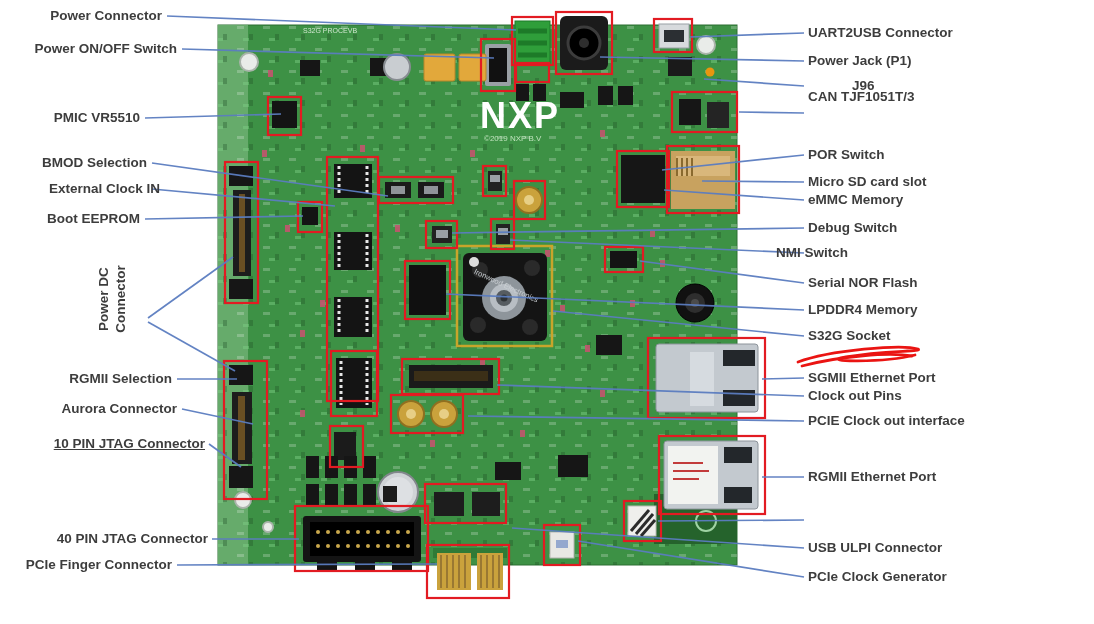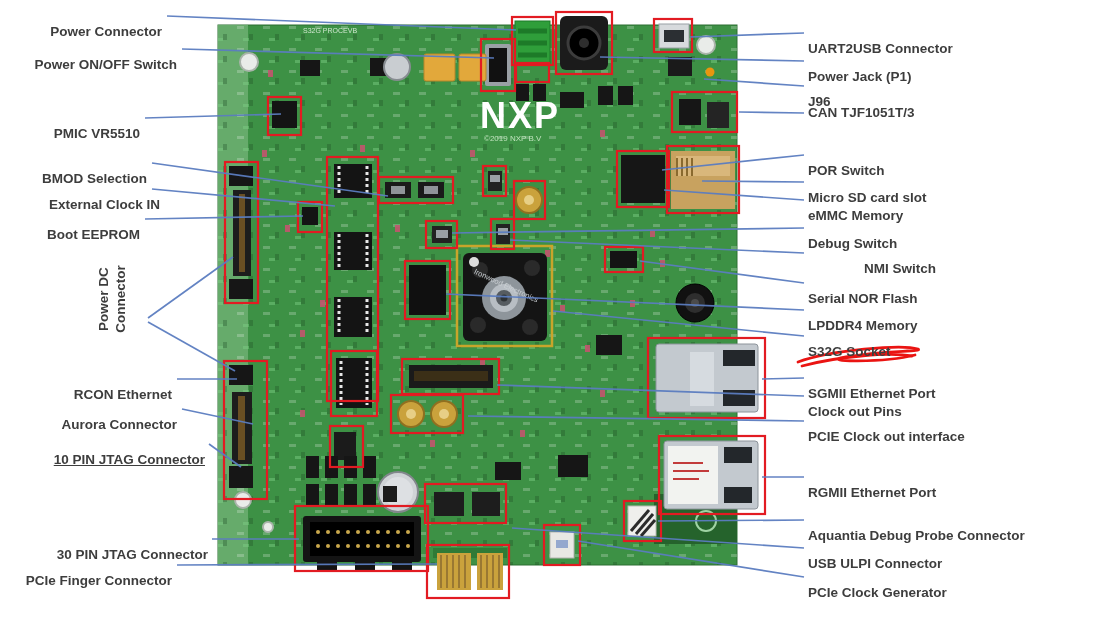--- a/index.html
+++ b/index.html
@@ -1,18 +1,18 @@
 <!DOCTYPE html>
 <html><head>
 <meta charset="utf-8">
 <style>
   html,body{margin:0;padding:0;background:#fff;}
   .stage{position:relative;width:1094px;height:624px;background:#ffffff;font-family:"Liberation Sans",sans-serif;overflow:hidden;}
   .layer{position:absolute;left:0;top:0;}
-  .lbl{position:absolute;font-size:13.5px;font-weight:700;color:#3d3d3d;white-space:nowrap;line-height:16px;margin-top:16px;}
+  .lbl{position:absolute;font-size:13.5px;font-weight:700;color:#3d3d3d;white-space:nowrap;line-height:16px;}
   .lbl-r{text-align:left;}
   .lbl-l{text-align:right;}
   .lbl-rot{position:absolute;left:66px;top:282px;width:92px;transform:rotate(-90deg);transform-origin:center;text-align:center;font-size:13.5px;font-weight:700;color:#3d3d3d;line-height:17px;white-space:normal;}
 </style>
 </head>
 <body>
 
 <div class="stage">
 
 <svg class="layer" width="1094" height="624" viewBox="0 0 1094 624">
@@ -338,39 +338,38 @@
   </g>
 </svg>
 
 <div class="lbl lbl-l" style="right:932px;top:8px;">Power Connector</div>
 <div class="lbl lbl-l" style="right:917px;top:41px;">Power ON/OFF Switch</div>
 <div class="lbl lbl-l" style="right:954px;top:110px;">PMIC VR5510</div>
 <div class="lbl lbl-l" style="right:947px;top:155px;">BMOD Selection</div>
 <div class="lbl lbl-l" style="right:934px;top:181px;">External Clock IN</div>
 <div class="lbl lbl-l" style="right:954px;top:211px;text-align:center;">Boot EEPROM</div>
 <div class="lbl-rot">Power DC Connector</div>
-<div class="lbl lbl-l" style="right:922px;top:371px;">RCON Ethernet</div>
+<div class="lbl lbl-l" style="right:922px;top:371px;">RGMII Selection</div>
 <div class="lbl lbl-l" style="right:917px;top:401px;">Aurora Connector</div>
 <div class="lbl lbl-l" style="right:889px;top:436px;text-decoration:underline;">10 PIN JTAG Connector</div>
-<div class="lbl lbl-l" style="right:886px;top:531px;">30 PIN JTAG Connector</div>
+<div class="lbl lbl-l" style="right:886px;top:531px;">40 PIN JTAG Connector</div>
 <div class="lbl lbl-l" style="right:922px;top:557px;">PCIe Finger Connector</div>
 
 <div class="lbl lbl-r" style="left:808px;top:25px;">UART2USB Connector</div>
 <div class="lbl lbl-r" style="left:808px;top:53px;">Power Jack (P1)</div>
-<div class="lbl lbl-r" style="left:808px;top:78px;text-align:center;">J96</div>
+<div class="lbl lbl-r" style="left:852px;top:78px;text-align:center;">J96</div>
 <div class="lbl lbl-r" style="left:808px;top:89px;">CAN TJF1051T/3</div>
 <div class="lbl lbl-r" style="left:808px;top:147px;">POR Switch</div>
 <div class="lbl lbl-r" style="left:808px;top:174px;">Micro SD card slot</div>
 <div class="lbl lbl-r" style="left:808px;top:192px;">eMMC Memory</div>
 <div class="lbl lbl-r" style="left:808px;top:220px;">Debug Switch</div>
-<div class="lbl lbl-r" style="left:852px;top:245px;padding-left:12px;">NMI Switch</div>
+<div class="lbl lbl-r" style="left:764px;top:245px;padding-left:12px;">NMI Switch</div>
 <div class="lbl lbl-r" style="left:808px;top:275px;">Serial NOR Flash</div>
 <div class="lbl lbl-r" style="left:808px;top:302px;">LPDDR4 Memory</div>
 <div class="lbl lbl-r" style="left:808px;top:328px;">S32G Socket</div>
 <div class="lbl lbl-r" style="left:808px;top:370px;">SGMII Ethernet Port</div>
 <div class="lbl lbl-r" style="left:808px;top:388px;">Clock out Pins</div>
 <div class="lbl lbl-r" style="left:808px;top:413px;">PCIE Clock out interface</div>
 <div class="lbl lbl-r" style="left:808px;top:469px;">RGMII Ethernet Port</div>
-<div class="lbl lbl-r" style="left:808px;top:512px;">Aquantia Debug Probe Connector</div>
 <div class="lbl lbl-r" style="left:808px;top:540px;">USB ULPI Connector</div>
 <div class="lbl lbl-r" style="left:808px;top:569px;">PCIe Clock Generator</div>
 
 </div>
 
 </body></html>

